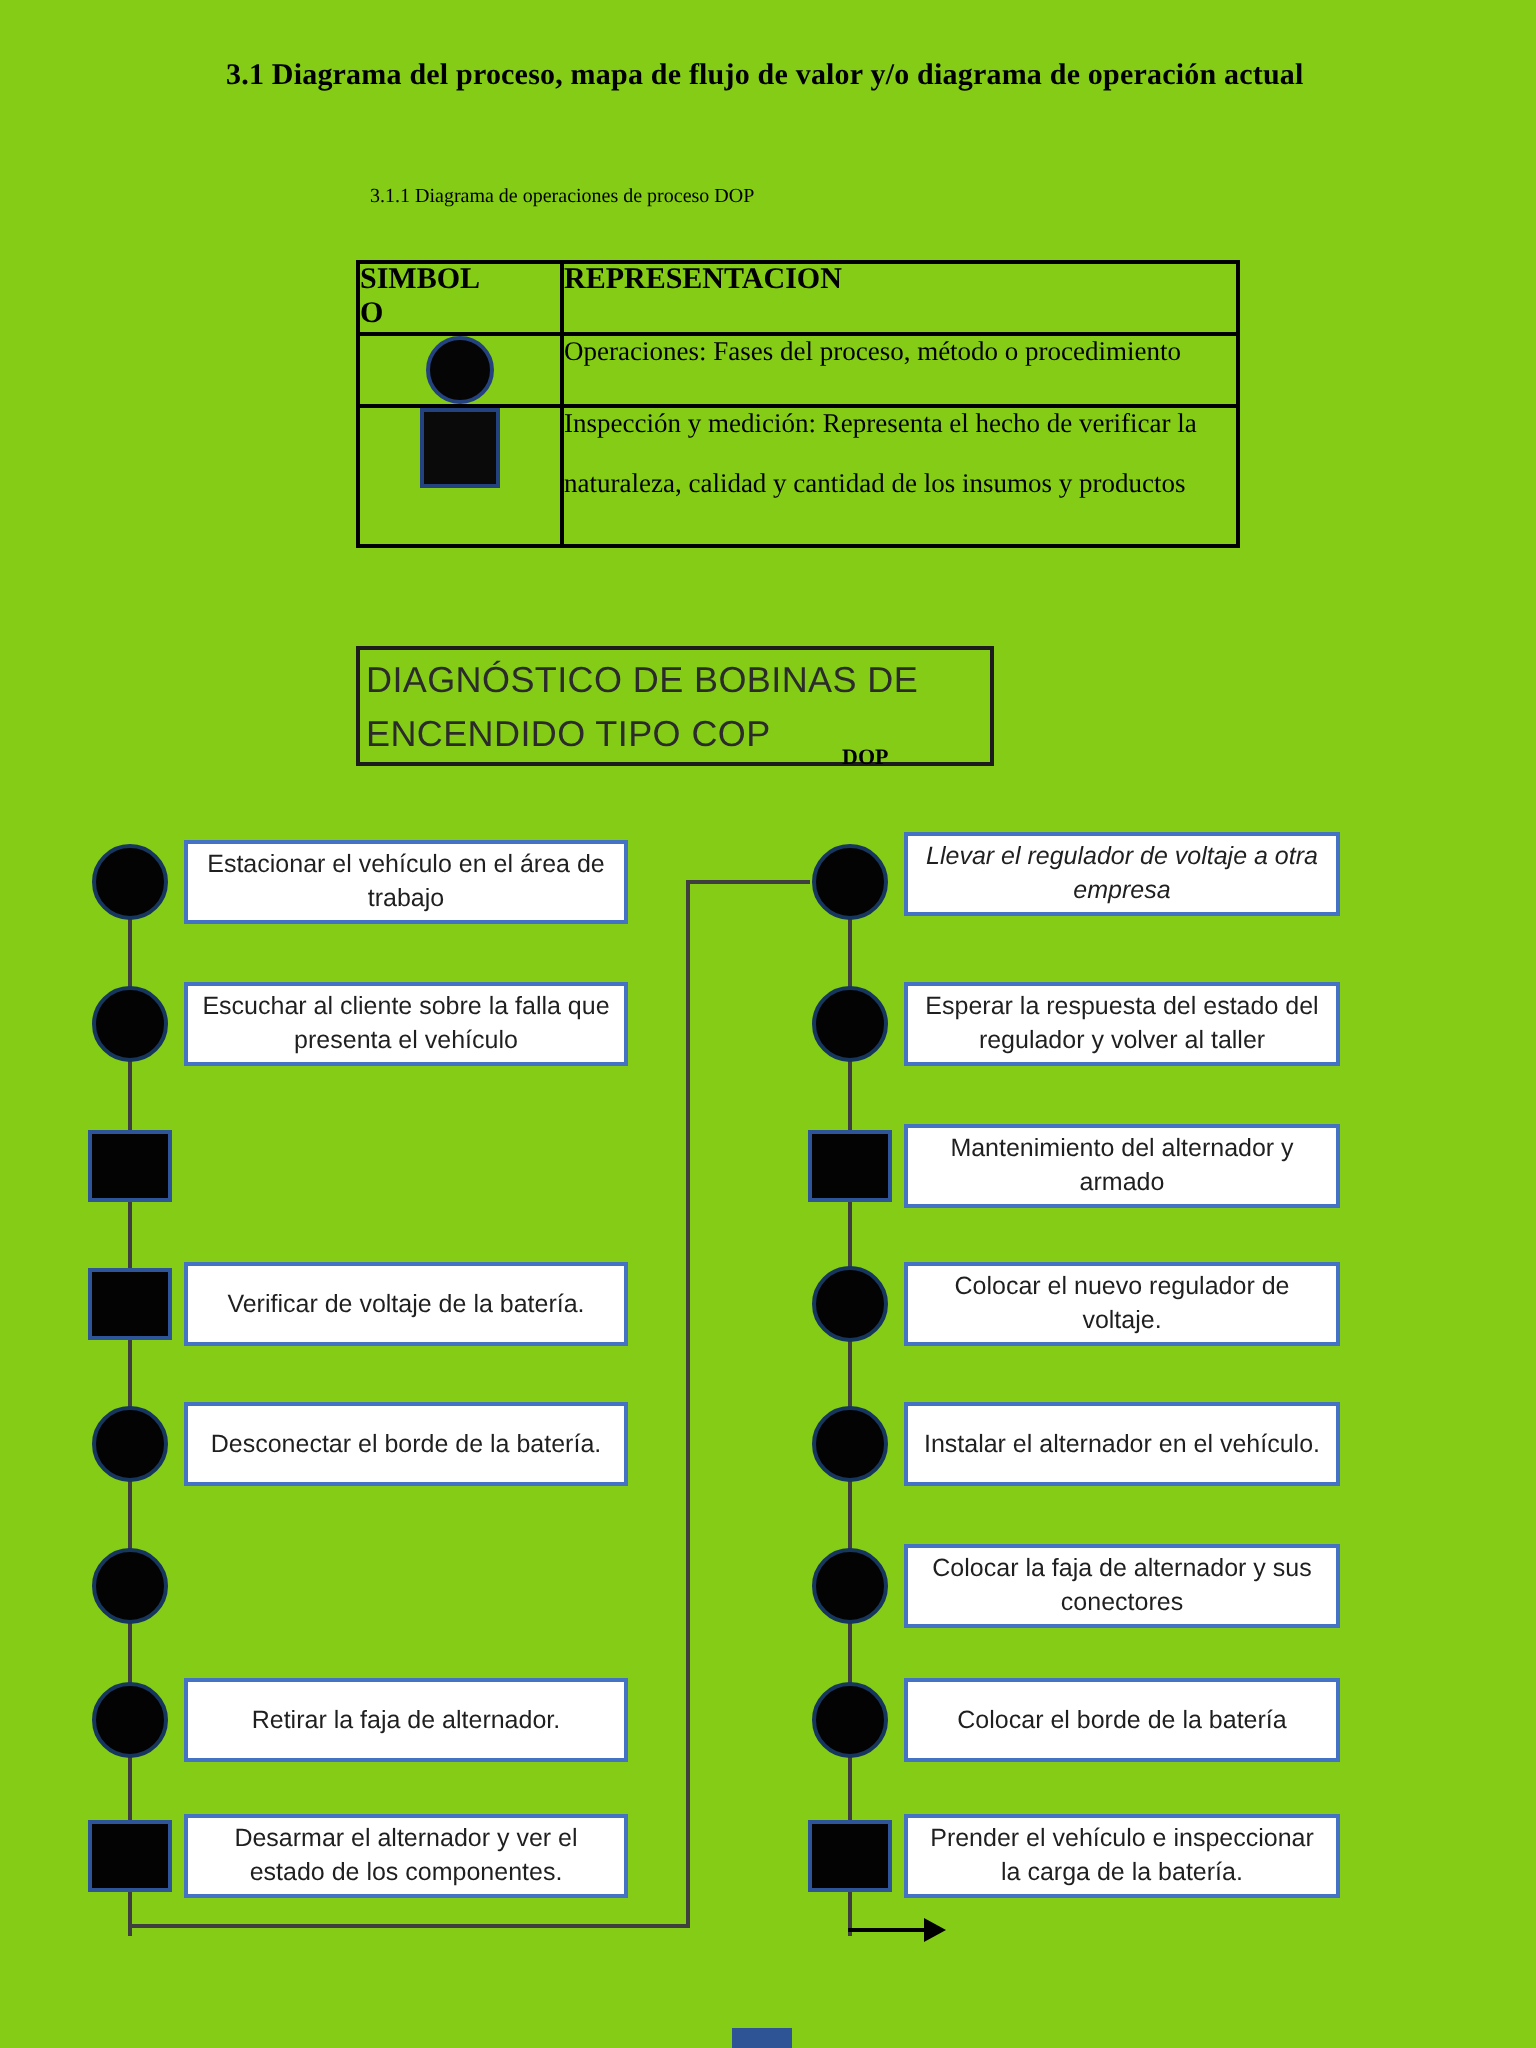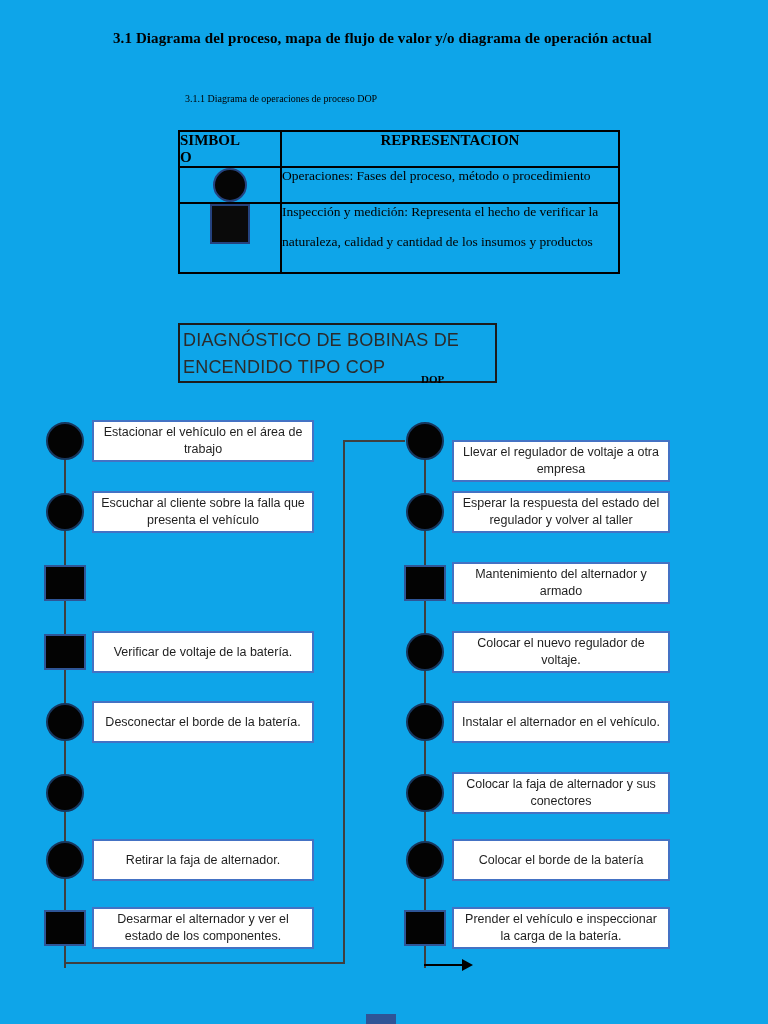--- a/index.html
+++ b/index.html
@@ -1,17 +1,17 @@
 <!DOCTYPE html>
 <html><head>
 <meta charset="utf-8">
 <style>
   html,body { margin:0; padding:0; background:#fff; }
   .page {
-    position:relative; width:768px; height:1024px; background:#0ea5e9;
+    position:relative; width:768px; height:1024px; background:#84cc16;
     font-family:"Liberation Serif", serif; color:#000; overflow:hidden;
   }
 
   
   .section-title {
     position:absolute; left:113px; top:30px; width:580px;
     font-size:15px; font-weight:bold; letter-spacing:0.1px;
   }
   .subsection-title {
     position:absolute; left:185px; top:93px; font-size:10px;font-family:Liberation Serif, serif;
@@ -25,21 +25,21 @@
     position:absolute; left:178px; top:130px; width:442px;
     border-collapse:collapse; table-layout:fixed;
   }
   .sym-table td, .sym-table th { border:2px solid #000; padding:0; vertical-align:top; }
   .sym-table .col-symbol { width:100px; }
   .th-symbol {
     font-size:15px; font-weight:bold; text-align:left;
     padding:2px 0 2px 10px; height:32px;
   }
   .th-symbol .wrapbox { width:70px; word-break:break-all; line-height:17px; }
-  .th-repr { font-size:15px; font-weight:bold; text-align:center; padding-top:2px; }
+  .th-repr { font-size:15px; font-weight:bold; text-align:left; padding-top:2px; }
   .cell-sym { text-align:center; vertical-align:middle; }
   .cell-sym.r1 { height:34px; }
   .cell-sym.r2 { height:68px; }
   .tbl-circle {
     display:inline-block; width:30px; height:30px; border-radius:50%;
     background:#050505; border:2px solid #24427e; vertical-align:middle;
   }
   .tbl-square {
     display:inline-block; width:36px; height:36px;
     background:#0a0a0a; border:2px solid #24427e; vertical-align:middle;
@@ -158,21 +158,21 @@
 
   <div class="sym circle" style="left:406px; top:422px;"></div>
   <div class="sym circle" style="left:406px; top:493px;"></div>
   <div class="sym square" style="left:404px; top:565px;"></div>
   <div class="sym circle" style="left:406px; top:633px;"></div>
   <div class="sym circle" style="left:406px; top:703px;"></div>
   <div class="sym circle" style="left:406px; top:774px;"></div>
   <div class="sym circle" style="left:406px; top:841px;"></div>
   <div class="sym square" style="left:404px; top:910px;"></div>
 
-  <div class="fbox right" style="top:440px;">
+  <div class="fbox right" style="top:416px;font-style:italic;">
       <span class="fbox-text">Llevar el regulador de voltaje a otra empresa</span>
     </div>
   <div class="fbox right" style="top:491px;">
       <span class="fbox-text">Esperar la respuesta del estado del regulador y volver al taller</span>
     </div>
   <div class="fbox right" style="top:562px;">
       <span class="fbox-text">Mantenimiento del alternador y armado</span>
     </div>
   <div class="fbox right" style="top:631px;">
       <span class="fbox-text">Colocar el nuevo regulador de voltaje.</span>

